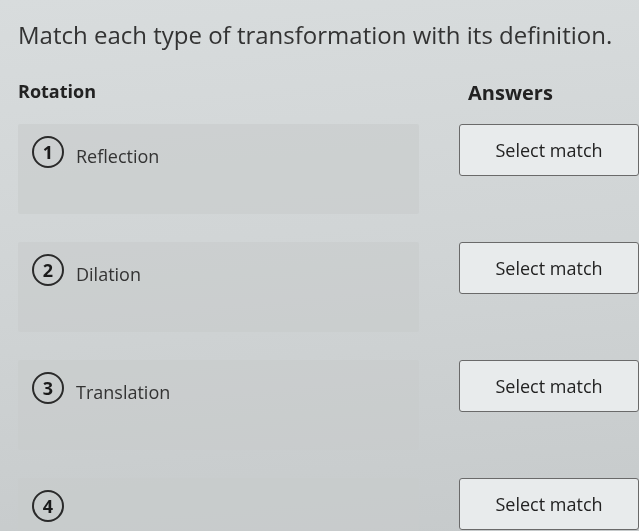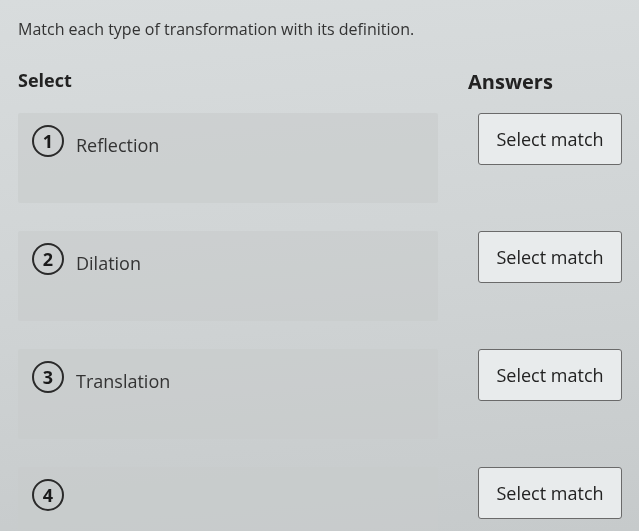--- a/index.html
+++ b/index.html
@@ -10,21 +10,21 @@
     body {
       font-family: -apple-system, BlinkMacSystemFont, 'Segoe UI', 'Open Sans', sans-serif;
       background: linear-gradient(175deg, #d8dcdd 0%, #d0d4d5 50%, #c6cacb 100%);
       width: 639px;
       height: 531px;
       padding: 18px 0 0 18px;
       overflow: hidden;
       color: #333;
     }
     .instruction {
-      font-size: 16px;
+      font-size: 24px;
       color: #333;
       margin-bottom: 28px;
       font-weight: 400;
     }
     .headers {
       display: flex;
       margin-bottom: 18px;
     }
     .prompts-header {
       width: 450px;
@@ -69,41 +69,41 @@
       font-size: 18px;
       color: #333;
       margin-left: 12px;
       margin-top: 8px;
       font-weight: 400;
     }
     .answer-area {
       margin-left: 40px;
     }
     .select-button {
-      width: 144px;
+      width: 180px;
       height: 52px;
       background: #e8ebec;
       border: 1.5px solid #6a6a6a;
       border-radius: 3px;
       display: flex;
       align-items: center;
       justify-content: center;
       font-size: 18px;
       color: #222;
       cursor: pointer;
       font-weight: 400;
     }
   </style>
 </head>
 <body>
 
 <div class="instruction">Match each type of transformation with its definition.</div>
 
 <div class="headers">
-  <div class="prompts-header">Select</div>
+  <div class="prompts-header">Rotation</div>
   <div class="answers-header">Answers</div>
 </div>
 
 <div class="row">
   <div class="prompt-box">
     <div class="number-circle">1</div>
     <div class="prompt-label">Reflection</div>
   </div>
   <div class="answer-area">
     <div class="select-button">Select match</div>

